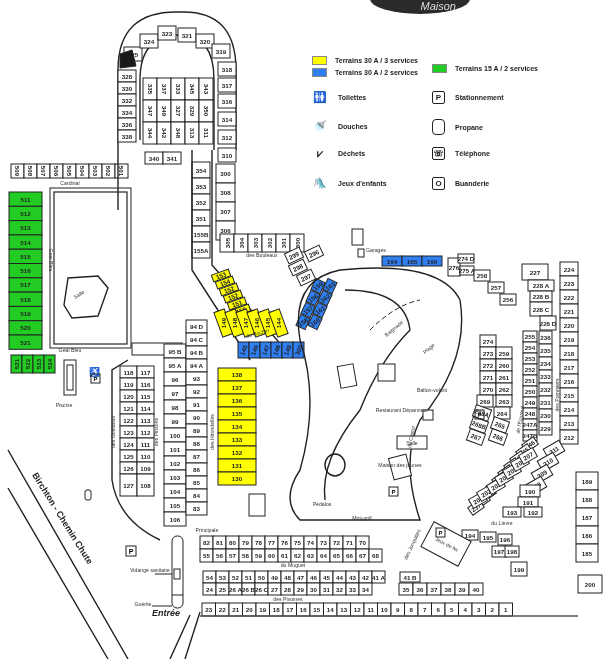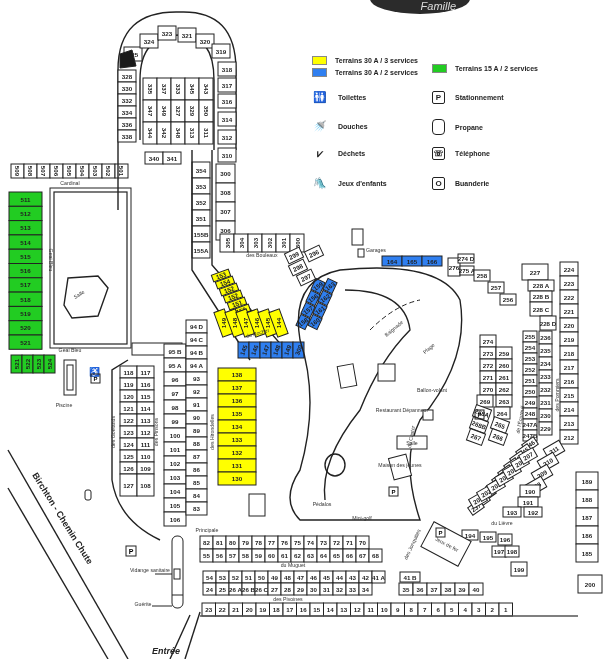--- a/index.html
+++ b/index.html
@@ -15,26 +15,26 @@
   .road { fill:none; stroke:#222; stroke-width:1.4; }
   .lbl { font-size:6.2px; font-weight:bold; text-anchor:middle; dominant-baseline:central; fill:#222; }
   .street { font-size:5.2px; text-anchor:middle; fill:#333; }
   .big { font-size:9px; fill:#222; }
   .legend { position:absolute; left:312px; top:56px; width:290px; height:140px; }
   .leg-item { position:absolute; display:flex; align-items:center; font-size:7px; font-weight:bold; color:#222; white-space:nowrap; }
   .sw { display:inline-block; width:13px; height:7px; margin-right:8px; border:0.5px solid #888; }
   .leg-ico { display:inline-block; width:16px; text-align:center; margin-right:10px; font-size:11px; line-height:12px; }
   .boxed { border:1.3px solid #222; border-radius:2px; width:11px; height:11px; font-size:8px; line-height:11px; font-weight:bold; display:inline-block; text-align:center; margin-right:10px; }
   .logo { position:absolute; left:370px; top:-16px; width:100px; height:30px; border-radius:50%; background:#2b2b2b; color:#ddd; font-style:italic; font-size:11px; text-align:right; padding-right:14px; box-sizing:border-box; line-height:44px; }
-  .entree { position:absolute; left:152px; top:646px; font-size:9px; font-weight:bold; font-style:italic; color:#222; }
+  .entree { position:absolute; left:152px; top:608px; font-size:9px; font-weight:bold; font-style:italic; color:#222; }
 </style>
 </head>
 <body>
 
-<div class="logo"><span>Famille</span></div>
+<div class="logo"><span>Maison</span></div>
 
 <svg id="map" viewBox="0 0 605 659" xmlns="http://www.w3.org/2000/svg">
 
   <g>
     <line x1="8" y1="450" x2="128" y2="659" class="road"></line>
     <line x1="8" y1="488" x2="108" y2="659" class="road"></line>
     <text x="60" y="520" class="big" font-weight="bold" transform="rotate(58 60 520)" text-anchor="middle">Birchton - Chemin Chute</text>
   </g>
 
   <g>

